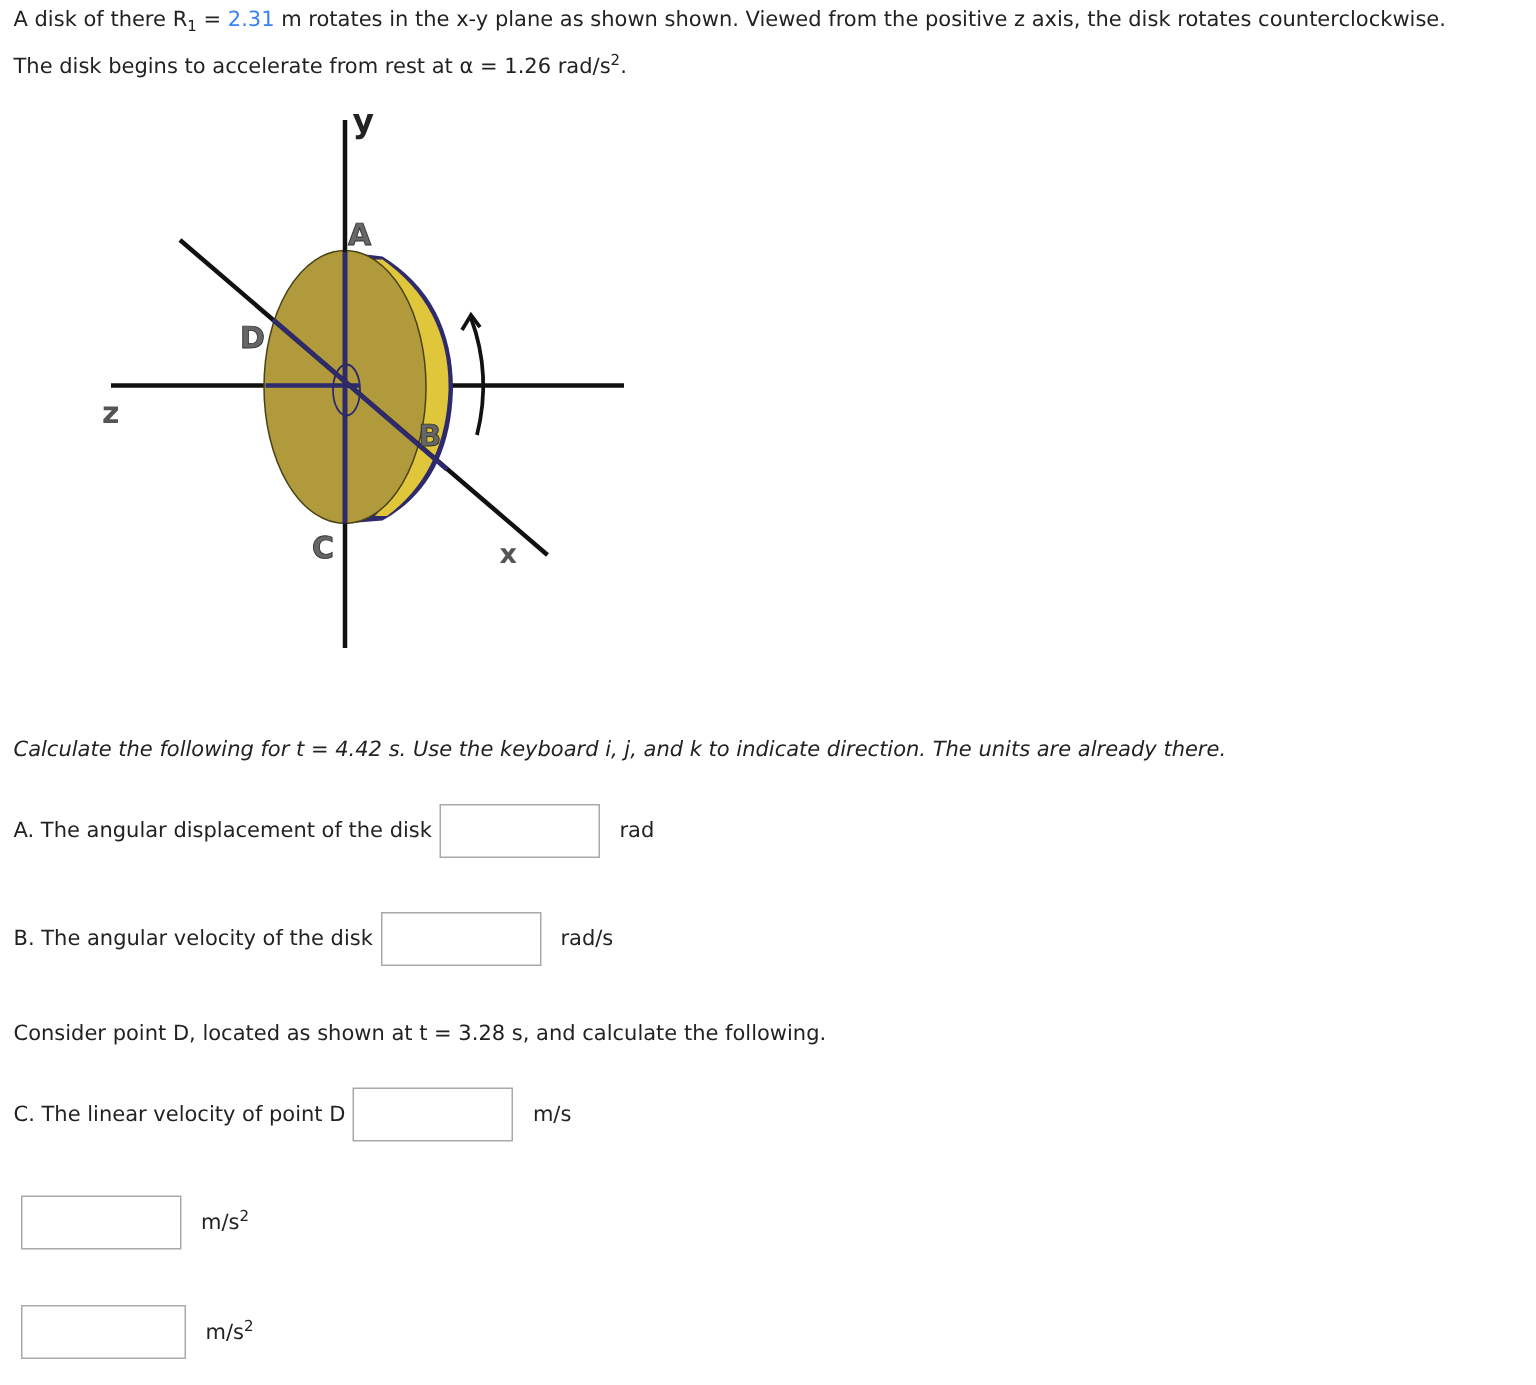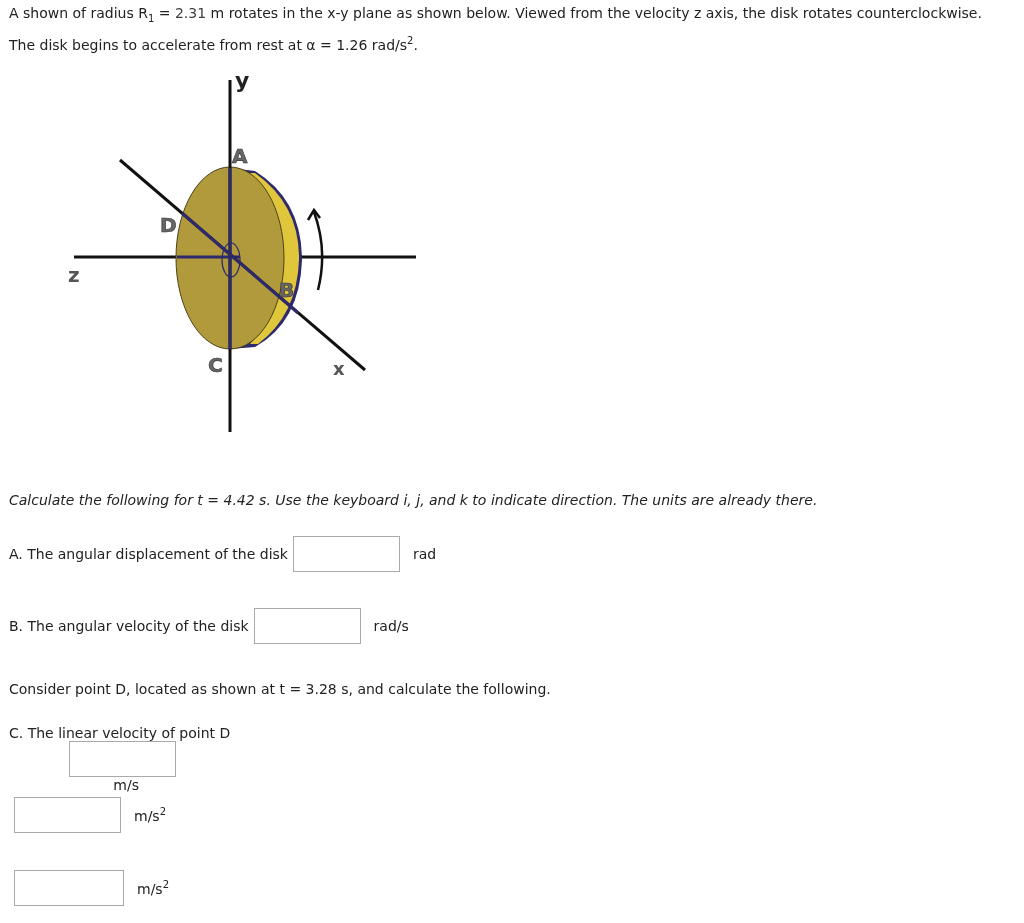--- a/index.html
+++ b/index.html
@@ -1,36 +1,36 @@
 <!DOCTYPE html>
 <html><head>
 <meta charset="utf-8">
 <style>
   html, body { margin:0; padding:0; background:#ffffff; }
   body {
     width:1024px; height:923px; position:relative; overflow:hidden;
     font-family: "DejaVu Sans", sans-serif; font-size:14px; color:#222;
   }
   .line { position:absolute; left:9px; white-space:nowrap; line-height:18px; }
-  .num { color:#404040; }
+  .num { color:#3b82f6; }
   sub, sup { font-size:10px; }
   .row { position:absolute; left:9px; display:flex; align-items:center; white-space:nowrap; }
   .ans {
     display:inline-block; width:107px; height:36px; border:1px solid #a9a9a9;
     background:#fff; margin-left:5px; box-sizing:border-box; padding:0 4px;
     font-family: "DejaVu Sans", sans-serif; font-size:14px;
   }
   .unit { margin-left:13px; }
   #diagram { position:absolute; left:50px; top:60px; }
 </style>
 </head>
 <body>
 
 <div class="line" style="top:4px;">
-  <span>A shown of radius R</span><sub>1</sub><span> = </span><span class="num">2.31</span><span> m rotates in the x-y plane as shown below. Viewed from the velocity z axis, the disk rotates counterclockwise.</span>
+  <span>A disk of there R</span><sub>1</sub><span> = </span><span class="num">2.31</span><span> m rotates in the x-y plane as shown shown. Viewed from the positive z axis, the disk rotates counterclockwise.</span>
 </div>
 <div class="line" style="top:32px;">
   <span>The disk begins to accelerate from rest at α = 1.26 rad/s</span><sup>2</sup><span>.</span>
 </div>
 
 <svg id="diagram" width="380" height="380" viewBox="0 0 380 380">
 
   <line x1="24" y1="197" x2="366" y2="197" stroke="#111" stroke-width="3"></line>
 
   <path d="M180 108 L205 111 Q252 140 252 200 Q250 262 205 287 L180 289 Z" fill="#2e2a6e"></path>
@@ -69,21 +69,21 @@
 </div>
 
 <div class="row" style="top:608px;">
   <span>B. The angular velocity of the disk</span>
   <input class="ans" type="text" value="" style="">
   <span class="unit">rad/s</span>
 </div>
 
 <div class="line" style="top:680px;">Consider point D, located as shown at t = 3.28 s, and calculate the following.</div>
 
-<div class="row" style="top:725px;flex-direction:column;">
+<div class="row" style="top:725px;">
   <span>C. The linear velocity of point D</span>
   <input class="ans" type="text" value="" style="">
   <span class="unit">m/s</span>
 </div>
 
 <div class="row" style="top:797px;">
   <input class="ans" type="text" value="" style="">
   <span class="unit"><span>m/s</span><sup>2</sup></span>
 </div>
 

